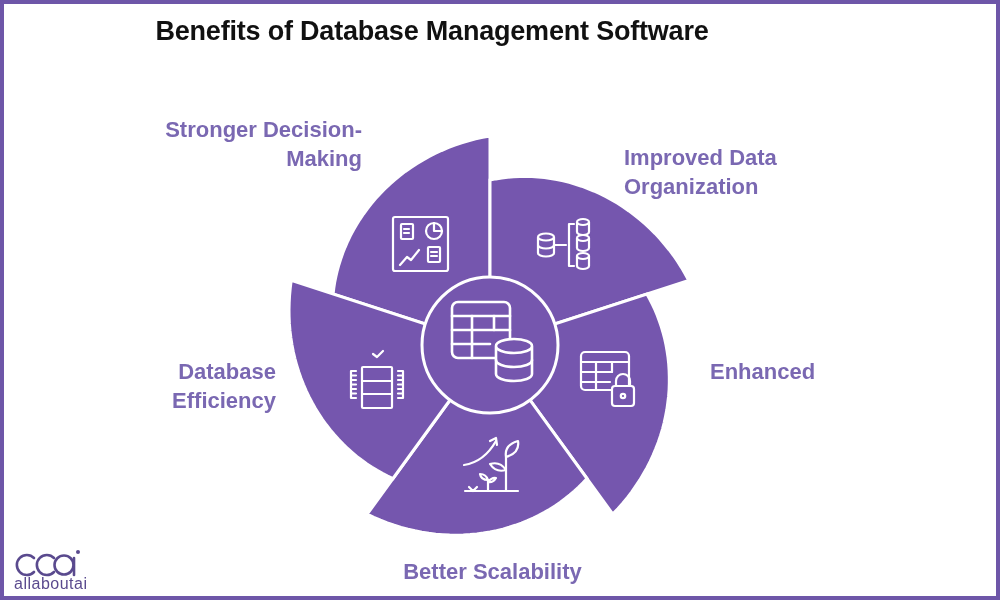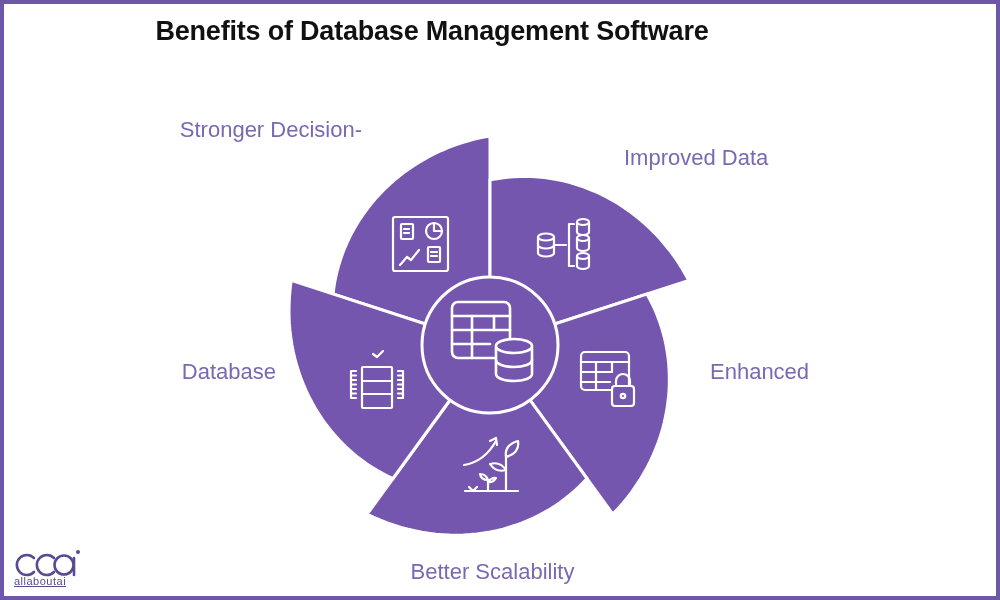--- a/index.html
+++ b/index.html
@@ -15,31 +15,32 @@
     border: 4px solid #6e56a8;
   }
   .title {
     position: absolute; left: 0; top: 16px; width: 864px;
     text-align: center; font-weight: bold; font-size: 27px; color: #111111;
     letter-spacing: -0.2px;
   }
   .label {
     position: absolute; font-size: 22px; line-height: 29px; color: #7a68b2;
     white-space: nowrap;
+    font-weight: bold;
   }
   .label span { display: block; }
   .label.right-align { text-align: right; }
   .label.center-align { text-align: center; }
   svg.diagram { position: absolute; left: 0; top: 0; }
   .logo {
     position: absolute; left: 12px; top: 544px; width: 80px; height: 50px;
   }
   .logo-text {
-    position: absolute; left: 14px; top: 575px; font-size: 11px;
-    color: #5a4a8e; letter-spacing: 0.5px; text-decoration: underline;
+    position: absolute; left: 14px; top: 575px; font-size: 16px;
+    color: #5a4a8e; letter-spacing: 0.5px;
   }
 </style>
 </head>
 <body>
 
 <div class="frame"></div>
 
 <div class="title">Benefits of Database Management Software</div>
 
 <svg class="diagram" width="1000" height="600" viewBox="0 0 1000 600">
@@ -117,32 +118,35 @@
     <rect x="362" y="367" width="30" height="41" rx="1"></rect>
     <line x1="362" y1="381" x2="392" y2="381"></line>
     <line x1="362" y1="394" x2="392" y2="394"></line>
     <path d="M356 371 h-5 v9 h5 M351 375.5 h5 M351 380 v9 h5 M351 384.5 h5 M351 389 v9 h5 M351 393.5 h5"></path>
     <path d="M398 371 h5 v9 h-5 M403 375.5 h-5 M403 380 v9 h-5 M403 384.5 h-5 M403 389 v9 h-5 M403 393.5 h-5"></path>
   </g>
 </svg>
 
 <div class="label right-align" style="left:140px; top:115px; width:222px;">
   <span>Stronger Decision-</span>
+  <span>Making</span>
 </div>
 <div class="label" style="left:624px; top:115px;margin-top:28px;">
   <span>Improved Data</span>
+  <span>Organization</span>
 </div>
 <div class="label" style="left:710px; top:357px;">
   <span>Enhanced</span>
 </div>
 <div class="label center-align" style="left:390px; top:557px; width:205px;">
   <span>Better Scalability</span>
 </div>
 <div class="label right-align" style="left:150px; top:357px; width:126px;">
   <span>Database</span>
+  <span>Efficiency</span>
 </div>
 
 <svg class="logo" viewBox="0 0 80 50">
   <g fill="none" stroke="#5a4a8e" stroke-width="2.6" stroke-linecap="round">
     <path d="M22 14 a10 10 0 1 0 0 14"></path>
     <path d="M42 14 a10 10 0 1 0 0 14"></path>
     <circle cx="52" cy="21" r="9.5"></circle>
     <line x1="62" y1="14" x2="62" y2="31"></line>
   </g>
   <circle cx="66" cy="8" r="2" fill="#5a4a8e"></circle>

